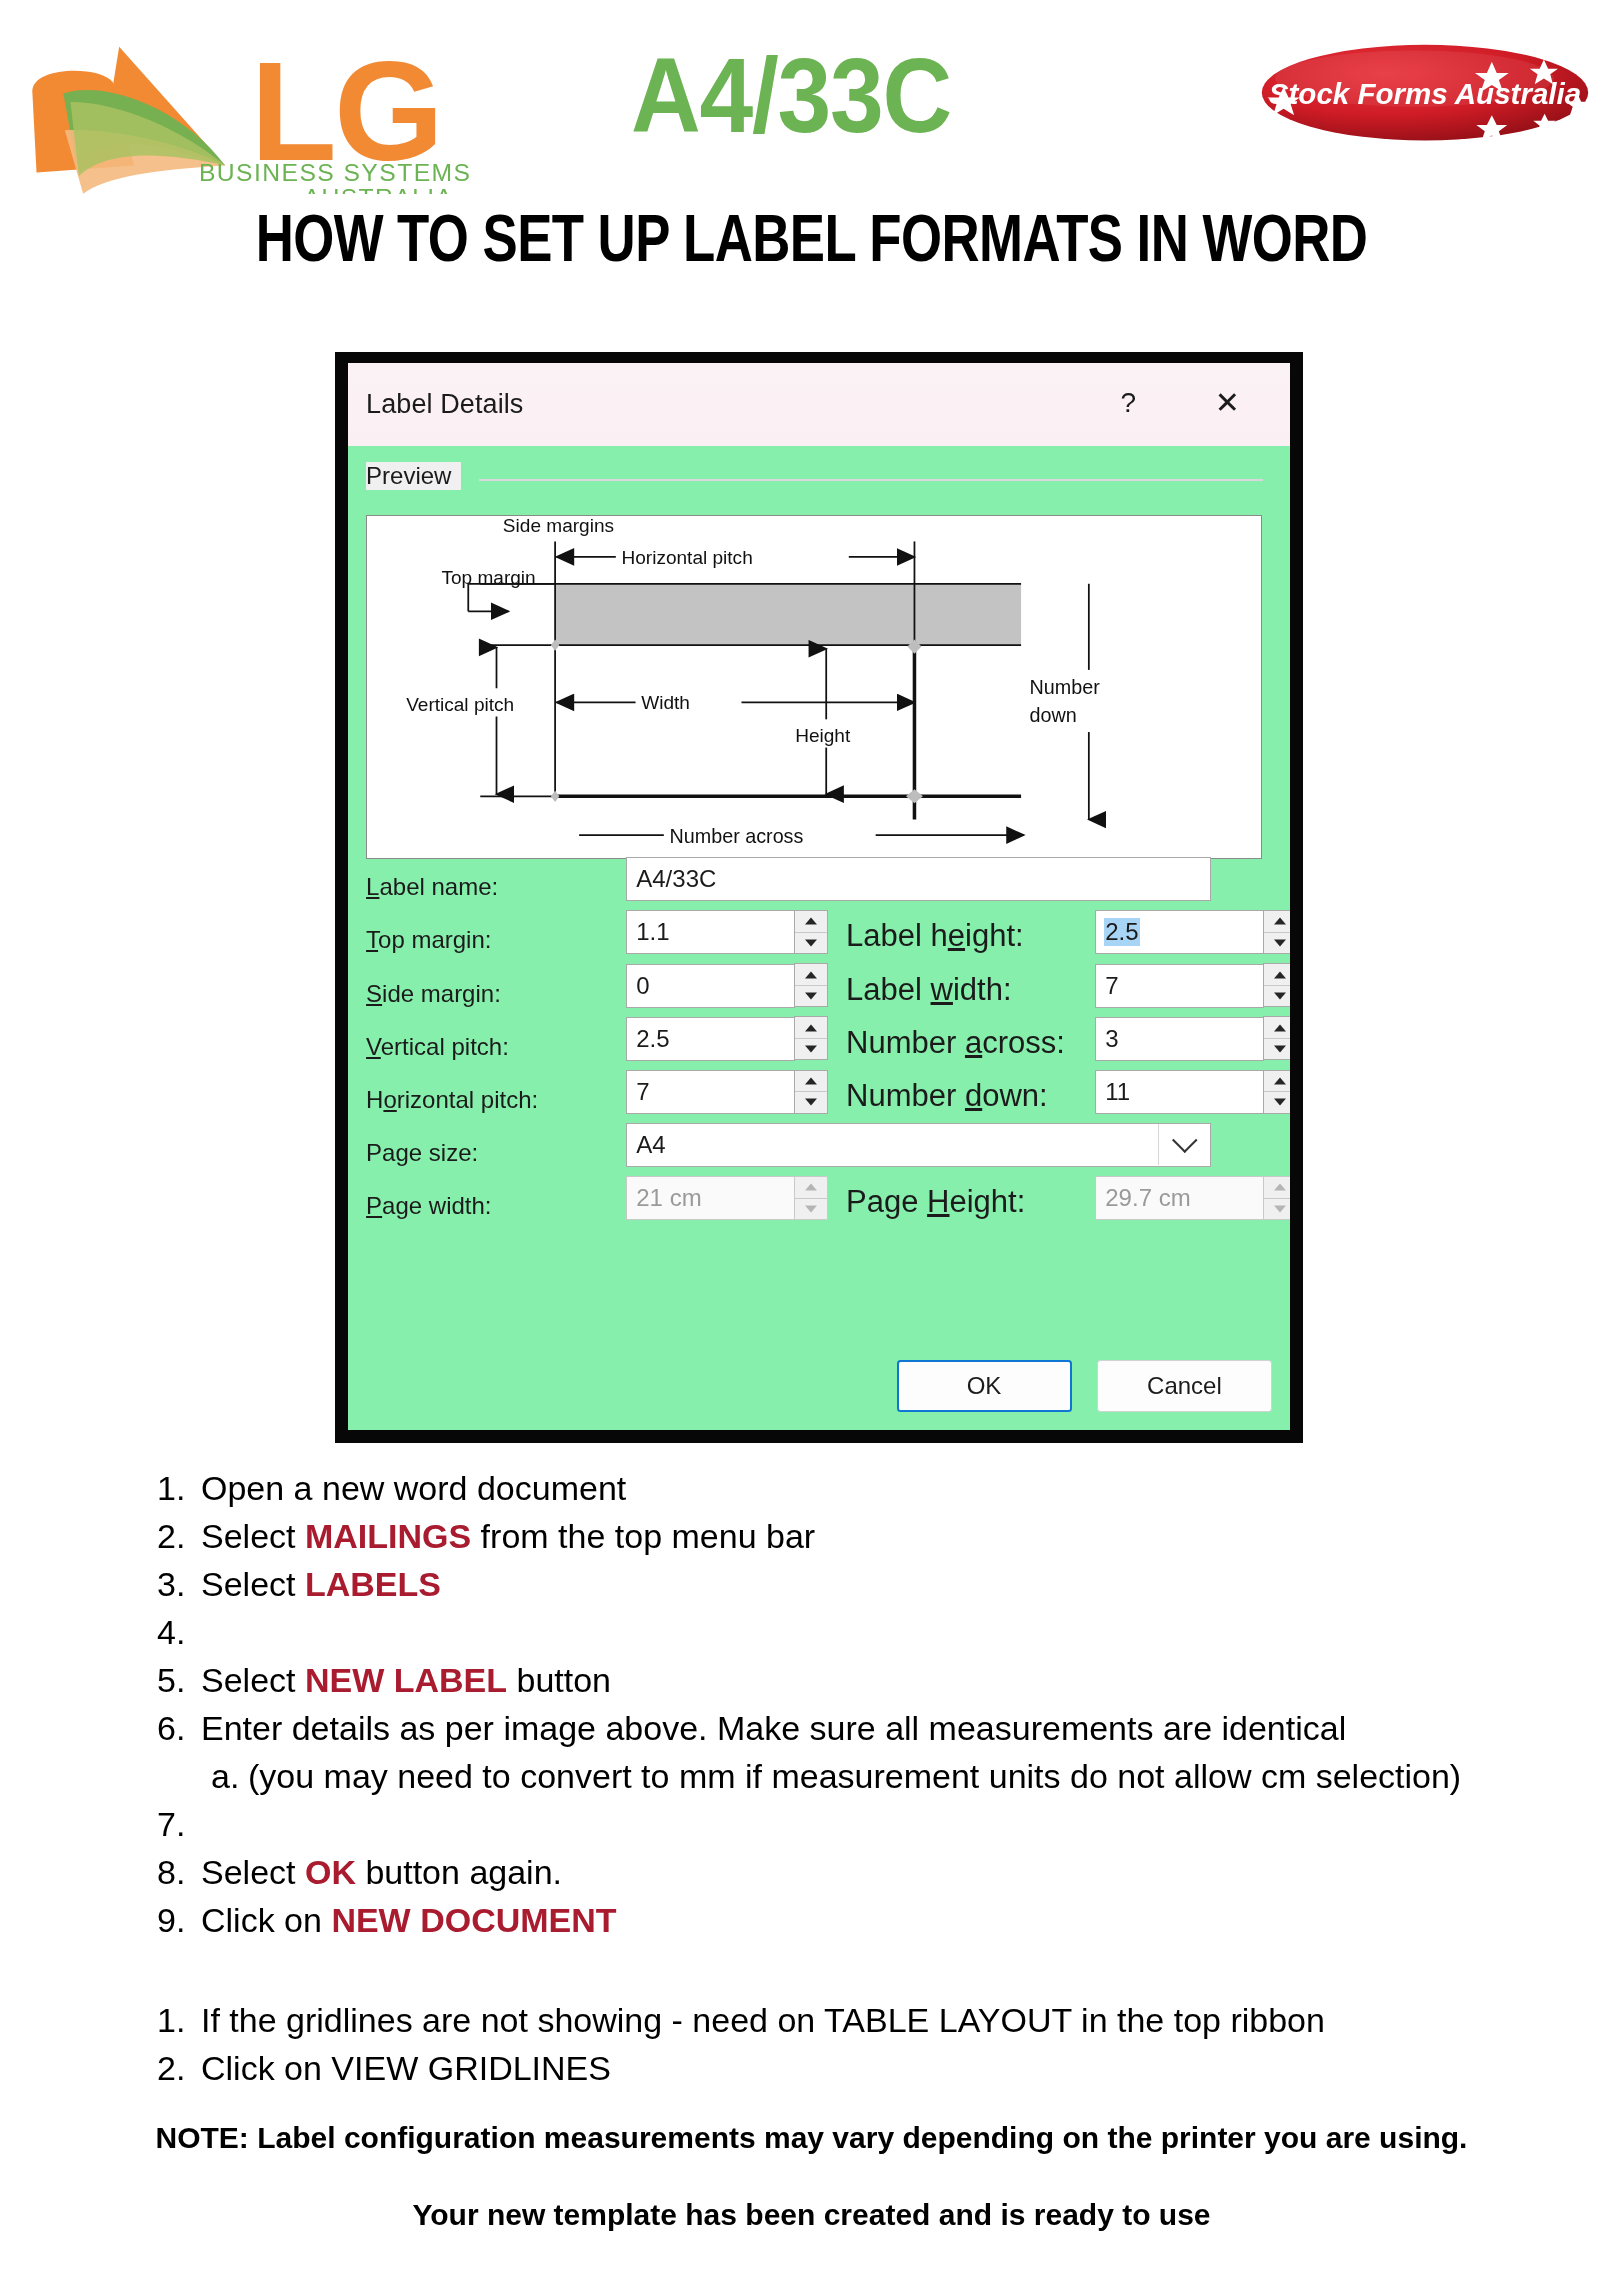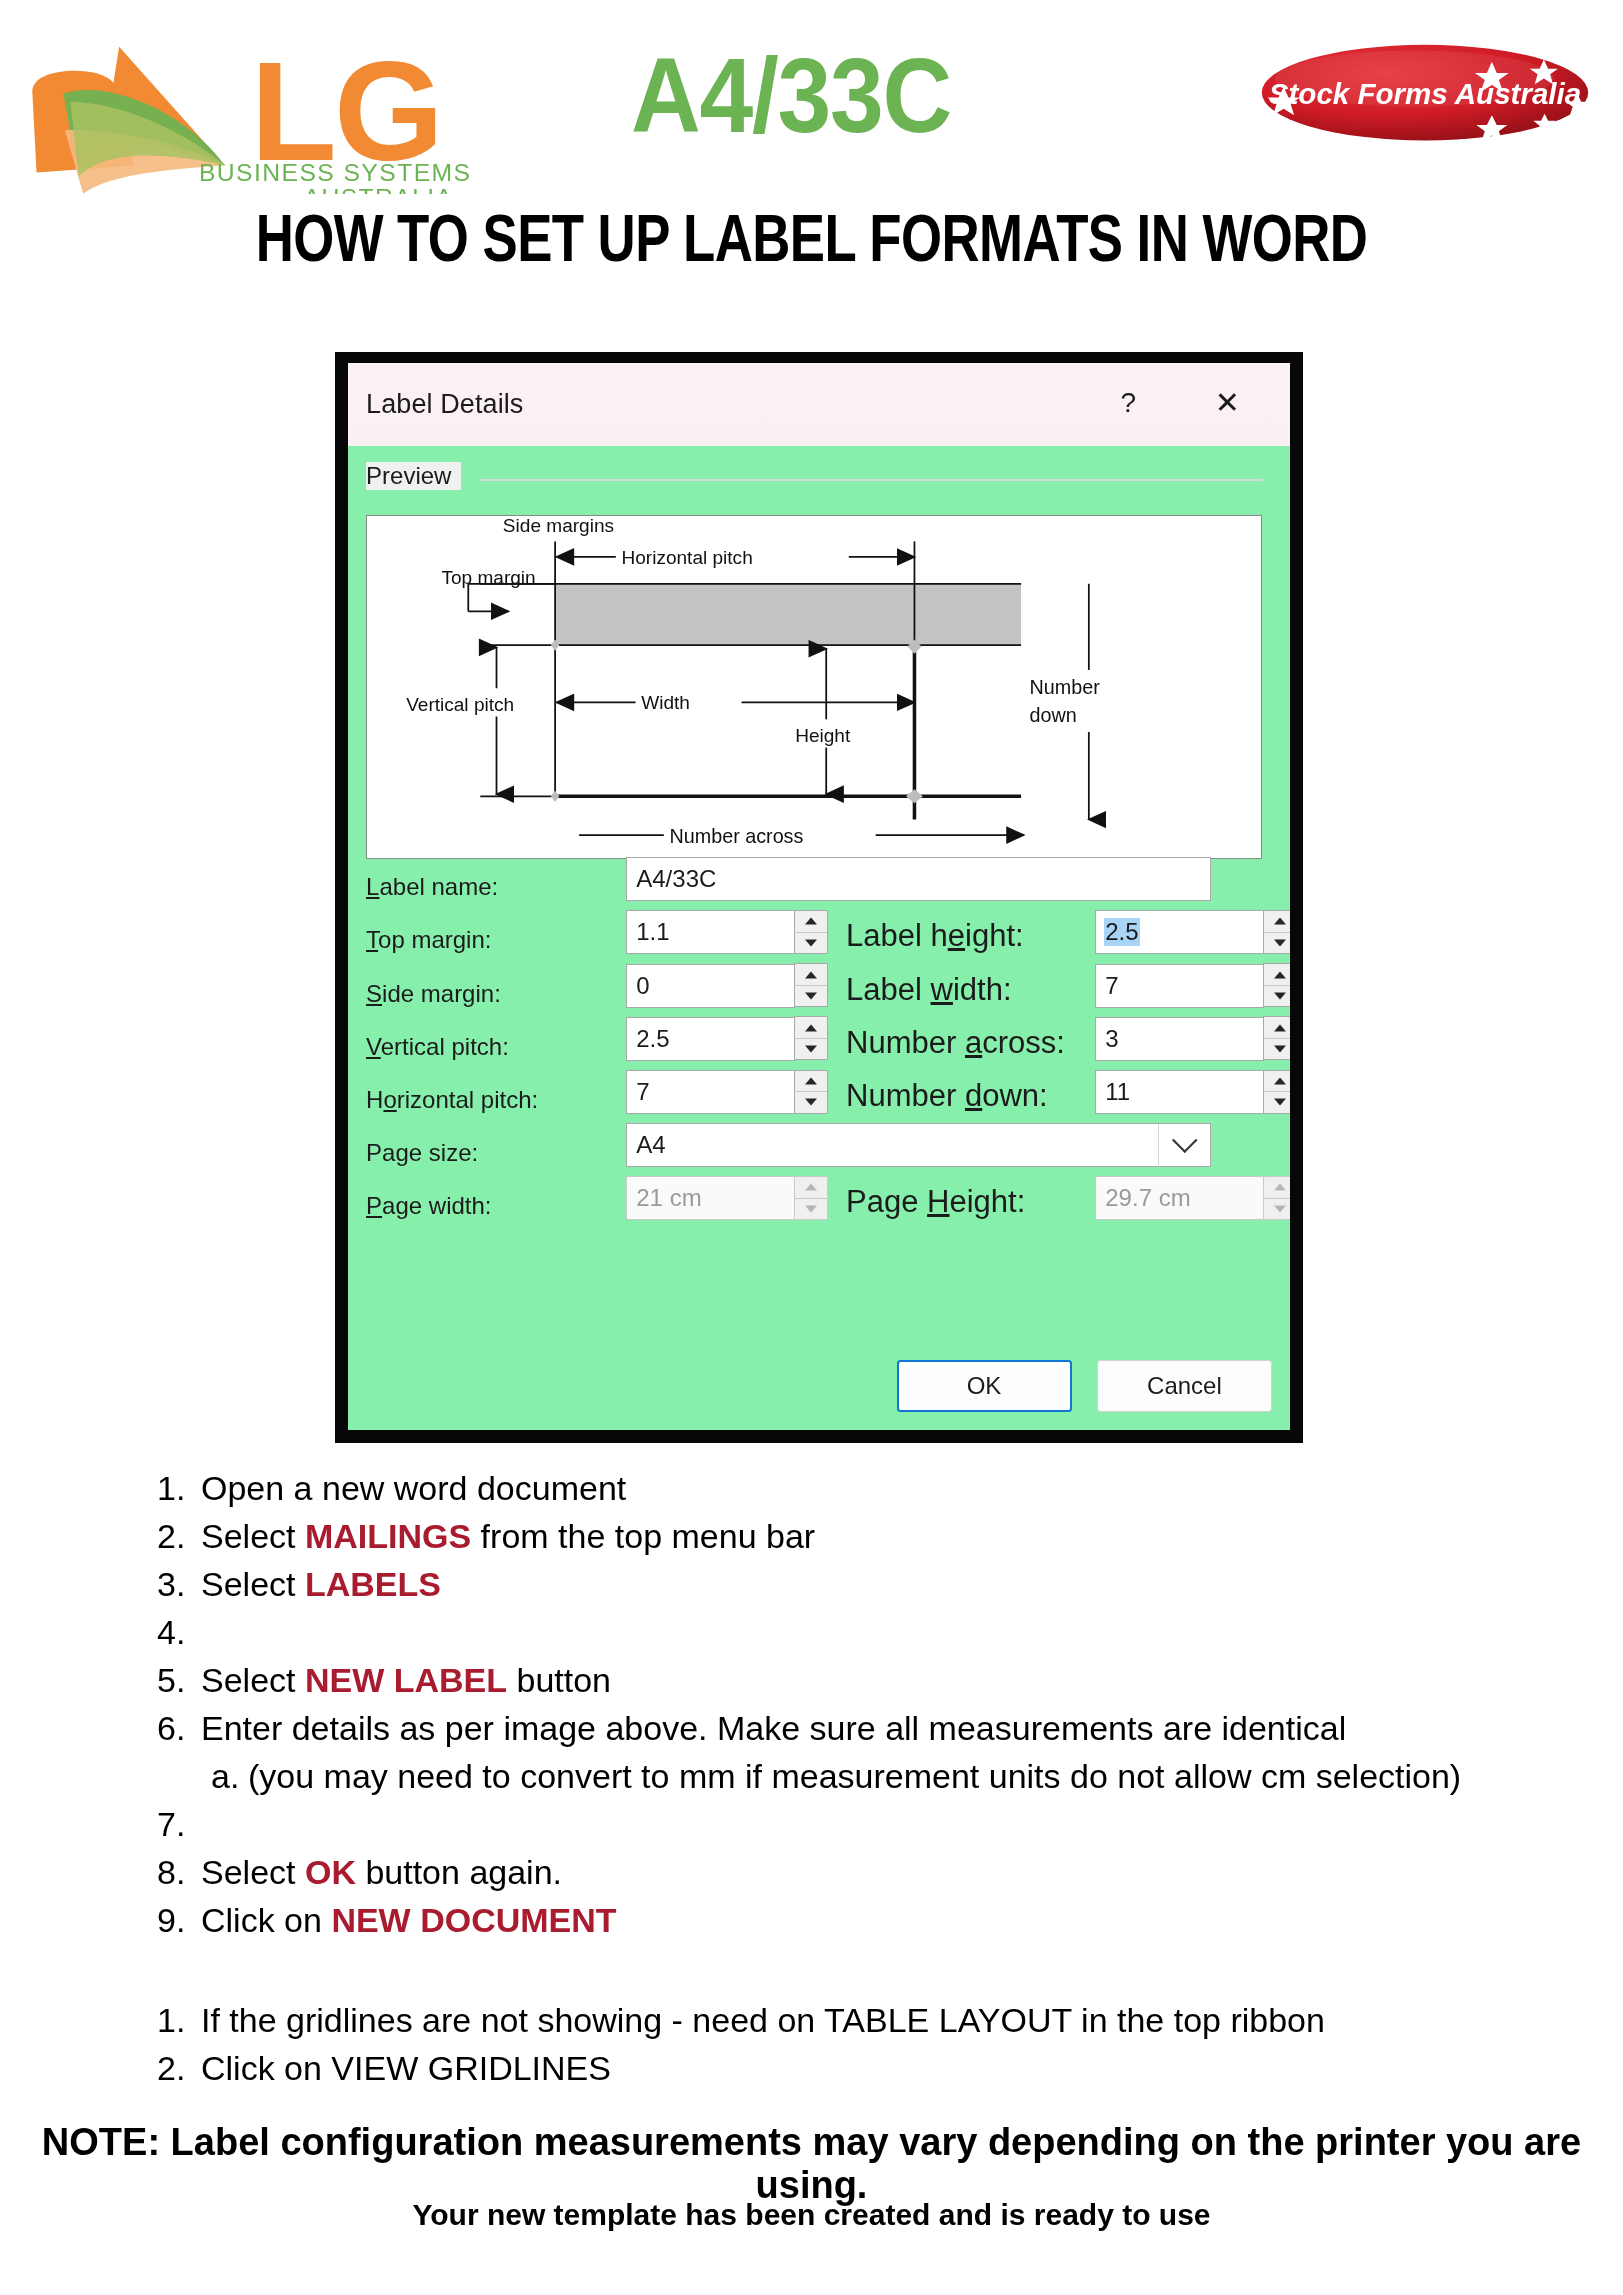--- a/index.html
+++ b/index.html
@@ -322,21 +322,21 @@
   }
 
   .note {
     position: absolute;
     left: 0;
     top: 2121px;
     width: 1623px;
     text-align: center;
     font-family: "Liberation Sans Narrow", "Liberation Sans", sans-serif;
     font-weight: bold;
-    font-size: 38px;
+    font-size: 30px;
     color: #000000;
   }
   .closing {
     position: absolute;
     left: 0;
     top: 2198px;
     width: 1623px;
     text-align: center;
     font-family: "Liberation Sans Narrow", "Liberation Sans", sans-serif;
     font-weight: bold;

